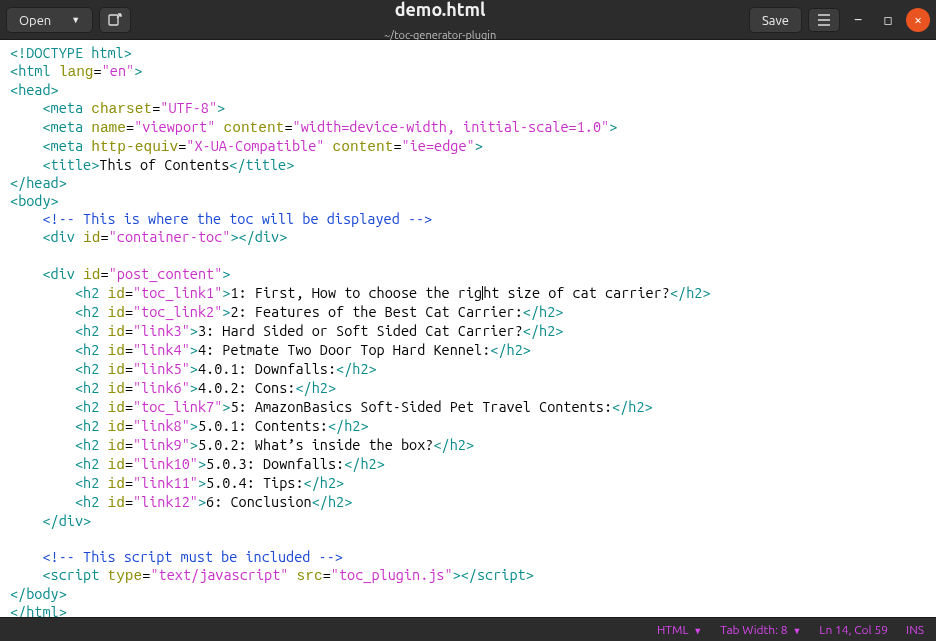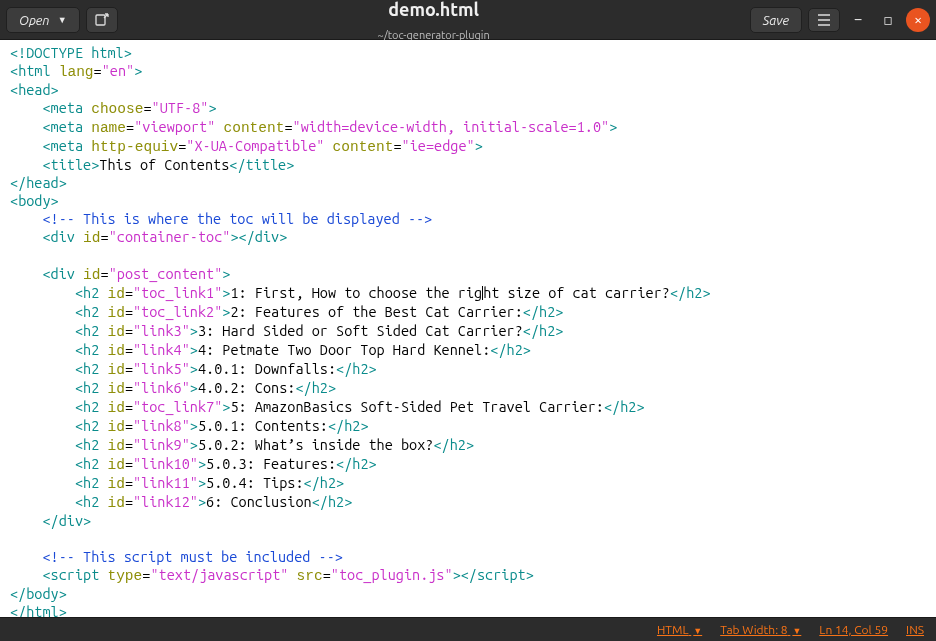--- a/index.html
+++ b/index.html
@@ -25,23 +25,22 @@
 .btn {
   background: #3c3c3c;
   border: 1px solid #202020;
   border-radius: 5px;
   color: #eaeaea;
   font-family: Ubuntu, "Segoe UI", sans-serif;
   font-size: 13px;
   padding: 5px 12px;
   display: inline-flex;
   align-items: center;
-  gap: 6px;
+  gap: 18px;
   cursor: pointer;
-  font-style: italic;
 }
 .title-center {
   flex: 1;
   text-align: center;
   font-family: Ubuntu, "Segoe UI", sans-serif;
 }
 .title-main { font-weight: bold; font-size: 18px; color: #f0f0f0; }
 .title-sub { font-size: 11px; color: #bdbdbd; margin-top: 10px; }
 .winbtn {
   width: 24px; height: 24px;
@@ -61,27 +60,26 @@
   padding: 4px 8px 4px 10px;
   white-space: pre;
   overflow: hidden;
   font-family: "Ubuntu Mono", "DejaVu Sans Mono", Consolas, monospace;
 }
 .statusbar {
   background: #2c2c2c;
   height: 24px;
   display: flex;
   align-items: center;
-  color: #f97316;
+  color: #d946ef;
   font-family: Ubuntu, "Segoe UI", sans-serif;
   font-size: 12px;
   padding: 0 12px;
   gap: 18px;
   border-top: 1px solid #1a1a1a;
-  text-decoration: underline;
 }
 .status-spacer { flex: 1; }
 .tag { color: #098b8b; }      
 .brkt { color: #098b8b; }     
 .attr { color: #8f8f0a; font-family: Liberation Mono, monospace; }     
 .val  { color: #c930c9; }     
 .doctype { color: #098b8b; }
 .comm { color: #1a49d6; margin-top: 30px; }     
 .plain { color: #000; }
 .caret { display:inline-block; width:1px; height:14px; background:#000; vertical-align:middle; margin-top:-2px;}
@@ -127,40 +125,40 @@
     <span>□</span>
   </span>
   <span class="winbtn close">
     <span>✕</span>
   </span>
 </div>
 
 <div class="editor" id="editor"><span class="doctype">&lt;!DOCTYPE html&gt;</span>
 <span class="brkt">&lt;</span><span class="tag">html</span> <span class="attr">lang</span><span class="plain">=</span><span class="val">"en"</span><span class="brkt">&gt;</span>
 <span class="brkt">&lt;</span><span class="tag">head</span><span class="brkt">&gt;</span>
-    <span class="brkt">&lt;</span><span class="tag">meta</span> <span class="attr">choose</span><span class="plain">=</span><span class="val">"UTF-8"</span><span class="brkt">&gt;</span>
+    <span class="brkt">&lt;</span><span class="tag">meta</span> <span class="attr">charset</span><span class="plain">=</span><span class="val">"UTF-8"</span><span class="brkt">&gt;</span>
     <span class="brkt">&lt;</span><span class="tag">meta</span> <span class="attr">name</span><span class="plain">=</span><span class="val">"viewport"</span> <span class="attr">content</span><span class="plain">=</span><span class="val">"width=device-width, initial-scale=1.0"</span><span class="brkt">&gt;</span>
     <span class="brkt">&lt;</span><span class="tag">meta</span> <span class="attr">http-equiv</span><span class="plain">=</span><span class="val">"X-UA-Compatible"</span> <span class="attr">content</span><span class="plain">=</span><span class="val">"ie=edge"</span><span class="brkt">&gt;</span>
     <span class="brkt">&lt;</span><span class="tag">title</span><span class="brkt">&gt;</span><span class="plain">This of Contents</span><span class="brkt">&lt;/</span><span class="tag">title</span><span class="brkt">&gt;</span>
 <span class="brkt">&lt;/</span><span class="tag">head</span><span class="brkt">&gt;</span>
 <span class="brkt">&lt;</span><span class="tag">body</span><span class="brkt">&gt;</span>
     <span class="comm">&lt;!-- This is where the toc will be displayed --&gt;</span>
     <span class="brkt">&lt;</span><span class="tag">div</span> <span class="attr">id</span><span class="plain">=</span><span class="val">"container-toc"</span><span class="brkt">&gt;</span><span class="brkt">&lt;/</span><span class="tag">div</span><span class="brkt">&gt;</span>
 
     <span class="brkt">&lt;</span><span class="tag">div</span> <span class="attr">id</span><span class="plain">=</span><span class="val">"post_content"</span><span class="brkt">&gt;</span>
         <span class="brkt">&lt;</span><span class="tag">h2</span> <span class="attr">id</span><span class="plain">=</span><span class="val">"toc_link1"</span><span class="brkt">&gt;</span><span class="plain">1: First, How to choose the rig</span><span class="caret"></span><span class="plain">ht size of cat carrier?</span><span class="brkt">&lt;/</span><span class="tag">h2</span><span class="brkt">&gt;</span>
         <span class="brkt">&lt;</span><span class="tag">h2</span> <span class="attr">id</span><span class="plain">=</span><span class="val">"toc_link2"</span><span class="brkt">&gt;</span><span class="plain">2: Features of the Best Cat Carrier:</span><span class="brkt">&lt;/</span><span class="tag">h2</span><span class="brkt">&gt;</span>
         <span class="brkt">&lt;</span><span class="tag">h2</span> <span class="attr">id</span><span class="plain">=</span><span class="val">"link3"</span><span class="brkt">&gt;</span><span class="plain">3: Hard Sided or Soft Sided Cat Carrier?</span><span class="brkt">&lt;/</span><span class="tag">h2</span><span class="brkt">&gt;</span>
         <span class="brkt">&lt;</span><span class="tag">h2</span> <span class="attr">id</span><span class="plain">=</span><span class="val">"link4"</span><span class="brkt">&gt;</span><span class="plain">4: Petmate Two Door Top Hard Kennel:</span><span class="brkt">&lt;/</span><span class="tag">h2</span><span class="brkt">&gt;</span>
         <span class="brkt">&lt;</span><span class="tag">h2</span> <span class="attr">id</span><span class="plain">=</span><span class="val">"link5"</span><span class="brkt">&gt;</span><span class="plain">4.0.1: Downfalls:</span><span class="brkt">&lt;/</span><span class="tag">h2</span><span class="brkt">&gt;</span>
         <span class="brkt">&lt;</span><span class="tag">h2</span> <span class="attr">id</span><span class="plain">=</span><span class="val">"link6"</span><span class="brkt">&gt;</span><span class="plain">4.0.2: Cons:</span><span class="brkt">&lt;/</span><span class="tag">h2</span><span class="brkt">&gt;</span>
-        <span class="brkt">&lt;</span><span class="tag">h2</span> <span class="attr">id</span><span class="plain">=</span><span class="val">"toc_link7"</span><span class="brkt">&gt;</span><span class="plain">5: AmazonBasics Soft-Sided Pet Travel Carrier:</span><span class="brkt">&lt;/</span><span class="tag">h2</span><span class="brkt">&gt;</span>
+        <span class="brkt">&lt;</span><span class="tag">h2</span> <span class="attr">id</span><span class="plain">=</span><span class="val">"toc_link7"</span><span class="brkt">&gt;</span><span class="plain">5: AmazonBasics Soft-Sided Pet Travel Contents:</span><span class="brkt">&lt;/</span><span class="tag">h2</span><span class="brkt">&gt;</span>
         <span class="brkt">&lt;</span><span class="tag">h2</span> <span class="attr">id</span><span class="plain">=</span><span class="val">"link8"</span><span class="brkt">&gt;</span><span class="plain">5.0.1: Contents:</span><span class="brkt">&lt;/</span><span class="tag">h2</span><span class="brkt">&gt;</span>
         <span class="brkt">&lt;</span><span class="tag">h2</span> <span class="attr">id</span><span class="plain">=</span><span class="val">"link9"</span><span class="brkt">&gt;</span><span class="plain">5.0.2: What’s inside the box?</span><span class="brkt">&lt;/</span><span class="tag">h2</span><span class="brkt">&gt;</span>
-        <span class="brkt">&lt;</span><span class="tag">h2</span> <span class="attr">id</span><span class="plain">=</span><span class="val">"link10"</span><span class="brkt">&gt;</span><span class="plain">5.0.3: Features:</span><span class="brkt">&lt;/</span><span class="tag">h2</span><span class="brkt">&gt;</span>
+        <span class="brkt">&lt;</span><span class="tag">h2</span> <span class="attr">id</span><span class="plain">=</span><span class="val">"link10"</span><span class="brkt">&gt;</span><span class="plain">5.0.3: Downfalls:</span><span class="brkt">&lt;/</span><span class="tag">h2</span><span class="brkt">&gt;</span>
         <span class="brkt">&lt;</span><span class="tag">h2</span> <span class="attr">id</span><span class="plain">=</span><span class="val">"link11"</span><span class="brkt">&gt;</span><span class="plain">5.0.4: Tips:</span><span class="brkt">&lt;/</span><span class="tag">h2</span><span class="brkt">&gt;</span>
         <span class="brkt">&lt;</span><span class="tag">h2</span> <span class="attr">id</span><span class="plain">=</span><span class="val">"link12"</span><span class="brkt">&gt;</span><span class="plain">6: Conclusion</span><span class="brkt">&lt;/</span><span class="tag">h2</span><span class="brkt">&gt;</span>
     <span class="brkt">&lt;/</span><span class="tag">div</span><span class="brkt">&gt;</span>
 
     <span class="comm">&lt;!-- This script must be included --&gt;</span>
     <span class="brkt">&lt;</span><span class="tag">script</span> <span class="attr">type</span><span class="plain">=</span><span class="val">"text/javascript"</span> <span class="attr">src</span><span class="plain">=</span><span class="val">"toc_plugin.js"</span><span class="brkt">&gt;</span><span class="brkt">&lt;/</span><span class="tag">script</span><span class="brkt">&gt;</span>
 <span class="brkt">&lt;/</span><span class="tag">body</span><span class="brkt">&gt;</span>
 <span class="brkt">&lt;/</span><span class="tag">html</span><span class="brkt">&gt;</span></div>
 
 <div class="statusbar">

